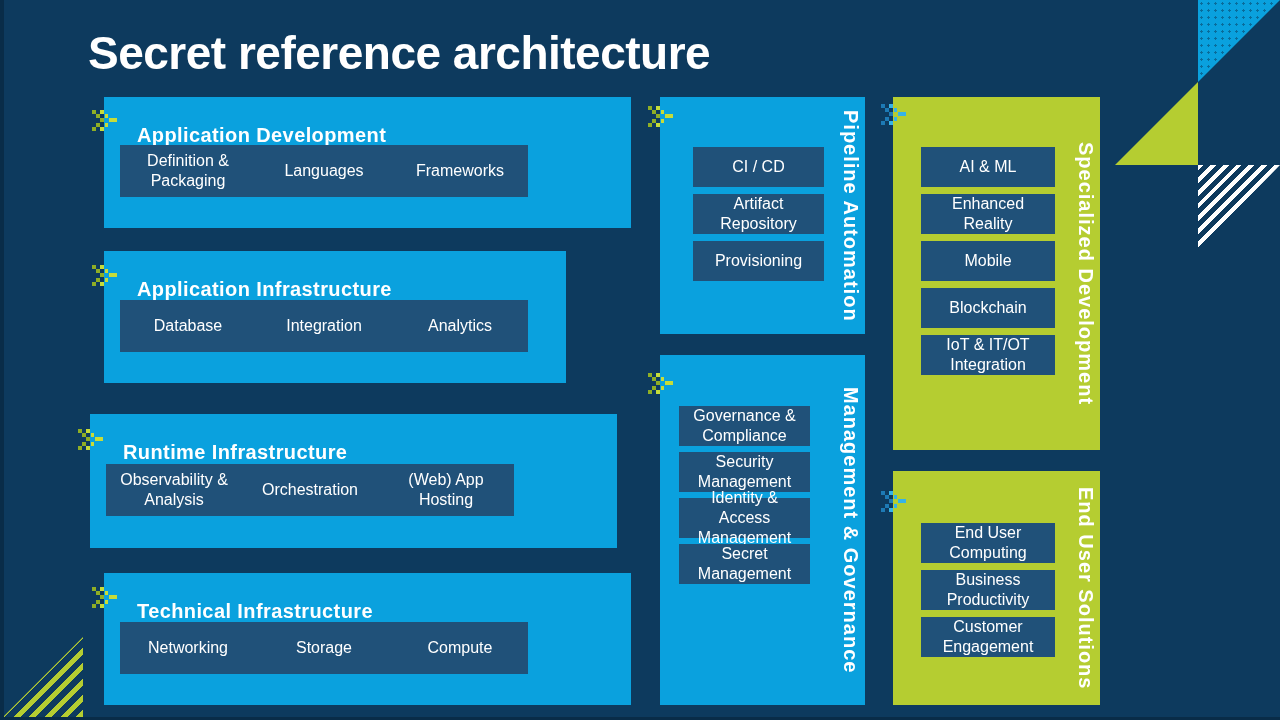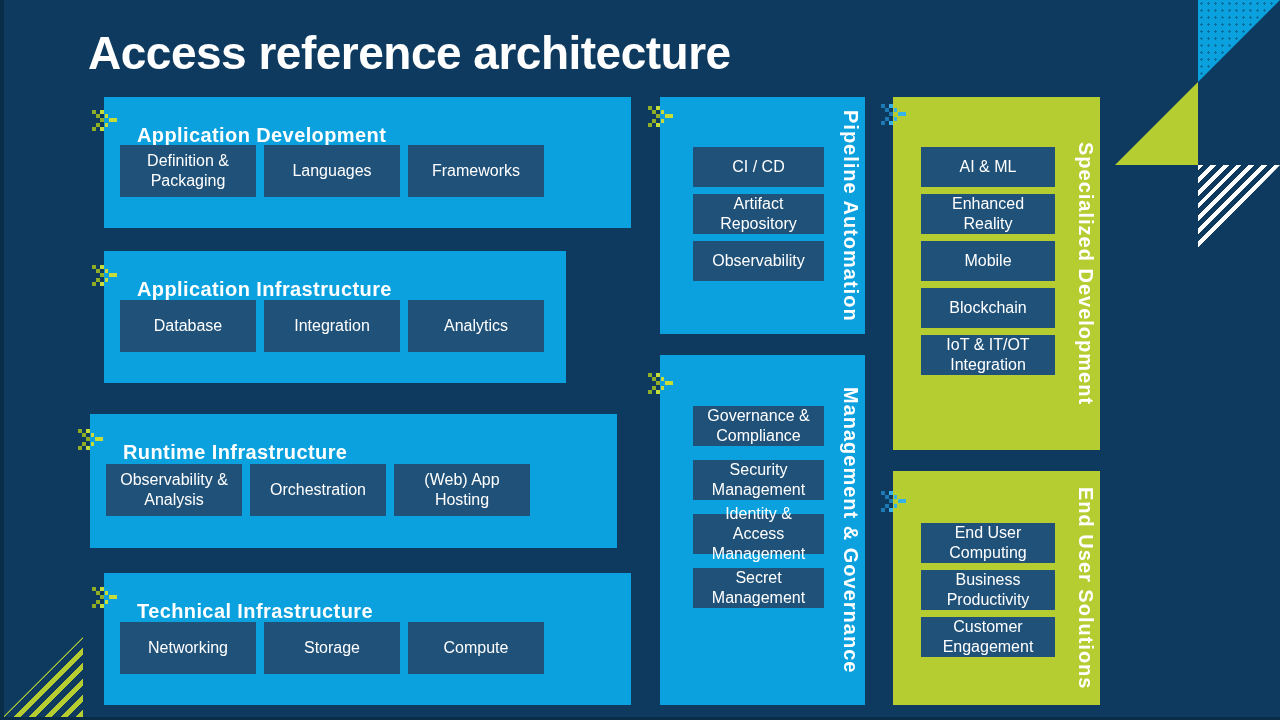--- a/index.html
+++ b/index.html
@@ -13,21 +13,21 @@
     font-size:46px;font-weight:700;letter-spacing:-0.5px;
     color:var(--text-white,#fff);white-space:nowrap;
   }
   .panel{position:absolute;background:var(--panel-blue,#0aa1de);}
   .panel.green{background:var(--panel-green,#b5cd31);}
   .panel-heading{
     position:absolute;left:18px;top:12px;margin:15px;
     font-size:20px;font-weight:700;letter-spacing:.4px;
     color:var(--text-white,#fff);white-space:nowrap;
   }
-  .row{position:absolute;left:16px;top:48px;display:flex;gap:8px;}
+  .row{position:absolute;left:16px;top:48px;display:flex;}
   .col{position:absolute;display:flex;flex-direction:column;gap:7px;}
   .item{
     background:var(--item-box-blue,#205179);
     color:var(--text-white,#fff);
     display:flex;align-items:center;justify-content:center;
     text-align:center;font-size:16px;line-height:20px;
     padding:2px 6px;box-sizing:border-box;
   }
   .row .item{width:136px;height:52px;}
   .col .item{width:100%;height:40px;}
@@ -68,21 +68,21 @@
       var(--panel-green,#b5cd31) 0 5px,transparent 5px 11px);
   }
   .edge-left{left:0;top:0;width:4px;height:100%;background:var(--slide-edge,#092c48);}
   .edge-bottom{left:0;bottom:0;width:100%;height:3px;background:var(--slide-edge,#092c48);}
 </style>
 </head>
 <body>
 
 <div id="stage">
 
-  <h1 class="slide-title">Access reference architecture</h1>
+  <h1 class="slide-title">Secret reference architecture</h1>
 
   <div class="deco tri-blue"></div>
   <div class="deco tri-green"></div>
   <div class="deco tri-stripe-white"></div>
   <div class="deco tri-stripe-lime"></div>
 
   <section class="panel" style="left:104px;top:97px;width:527px;height:131px">
     <svg class="chev chev-green" style="top:13px" width="27" height="21" viewBox="0 0 6 5" shape-rendering="crispEdges">
       <g class="px-dark">
           <rect x="0" y="0" width=".94" height=".94"></rect>
@@ -201,21 +201,21 @@
           <rect x="4" y="2" width=".94" height=".94"></rect>
           <rect x="3" y="3" width=".94" height=".94"></rect>
           <rect x="2" y="4" width=".94" height=".94"></rect>
           <rect x="5" y="2" width=".94" height=".94"></rect>
         </g>
     </svg>
     <div class="vtitle">Pipeline Automation</div>
     <div class="col" style="left:33px;top:50px;width:131px">
       <div class="item">CI / CD</div>
       <div class="item">Artifact Repository</div>
-      <div class="item">Observability</div>
+      <div class="item">Provisioning</div>
     </div>
   </section>
 
   <section class="panel" style="left:660px;top:355px;width:205px;height:350px">
     <svg class="chev chev-green" style="top:18px" width="27" height="21" viewBox="0 0 6 5" shape-rendering="crispEdges">
       <g class="px-dark">
           <rect x="0" y="0" width=".94" height=".94"></rect>
           <rect x="1" y="1" width=".94" height=".94"></rect>
           <rect x="2" y="2" width=".94" height=".94"></rect>
           <rect x="1" y="3" width=".94" height=".94"></rect>
@@ -224,21 +224,21 @@
       <g class="px-light">
           <rect x="2" y="0" width=".94" height=".94"></rect>
           <rect x="3" y="1" width=".94" height=".94"></rect>
           <rect x="4" y="2" width=".94" height=".94"></rect>
           <rect x="3" y="3" width=".94" height=".94"></rect>
           <rect x="2" y="4" width=".94" height=".94"></rect>
           <rect x="5" y="2" width=".94" height=".94"></rect>
         </g>
     </svg>
     <div class="vtitle">Management &amp; Governance</div>
-    <div class="col" style="left:33px;top:51px;width:131px;gap:14px">
+    <div class="col" style="left:19px;top:51px;width:131px;gap:6px">
       <div class="item">Governance &amp; Compliance</div>
       <div class="item">Security Management</div>
       <div class="item">Identity &amp; Access Management</div>
       <div class="item">Secret Management</div>
     </div>
   </section>
 
   <section class="panel green" style="left:893px;top:97px;width:207px;height:353px">
     <svg class="chev chev-blue" style="top:7px" width="27" height="21" viewBox="0 0 6 5" shape-rendering="crispEdges">
       <g class="px-dark">

